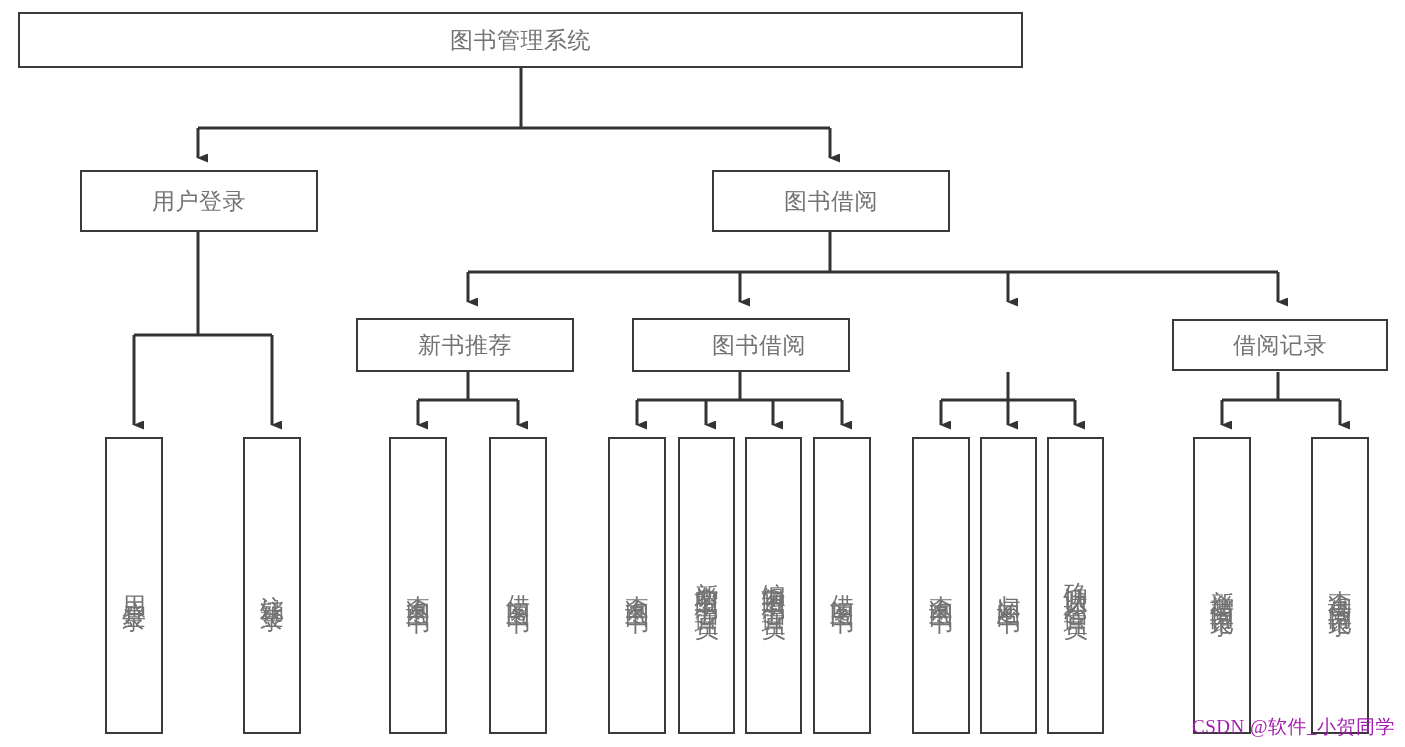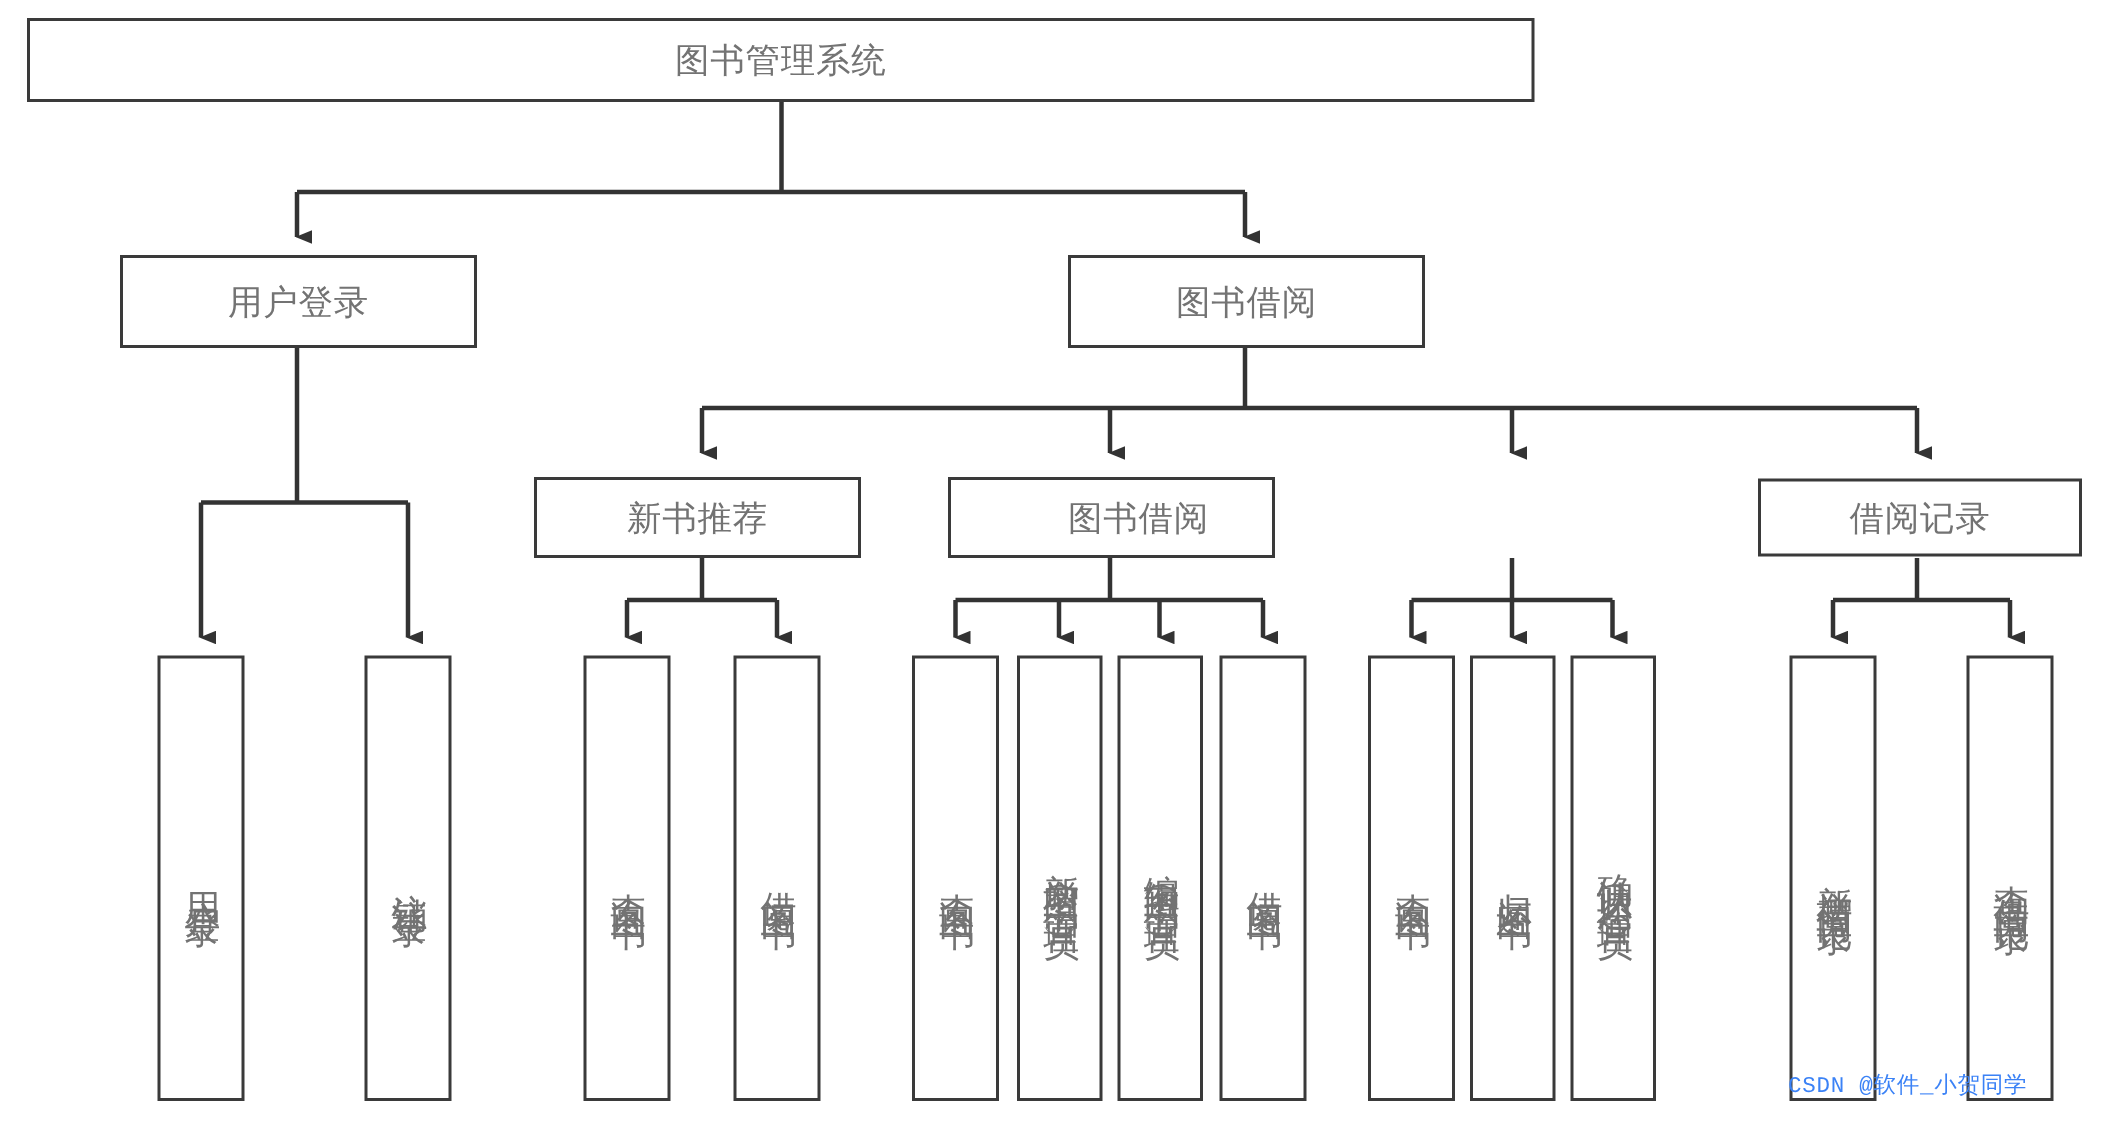--- a/index.html
+++ b/index.html
@@ -59,23 +59,23 @@
     writing-mode: vertical-rl;
     text-orientation: upright;
     font-size: 24px;
     letter-spacing: 5px;
     line-height: 1.0;
     white-space: nowrap;
     text-align: center;
   }
   .watermark {
     position: absolute;
-    color: #3b82f6;
-    font-size: 15px;
-    font-family: Liberation Mono, monospace;
+    color: #a21caf;
+    font-size: 19px;
+    font-family: Liberation Serif, serif;
     white-space: nowrap;
     letter-spacing: 0.5px;
     pointer-events: none;
   }
 </style>
 </head>
 <body>
 
 <div id="diagram-root">
 

